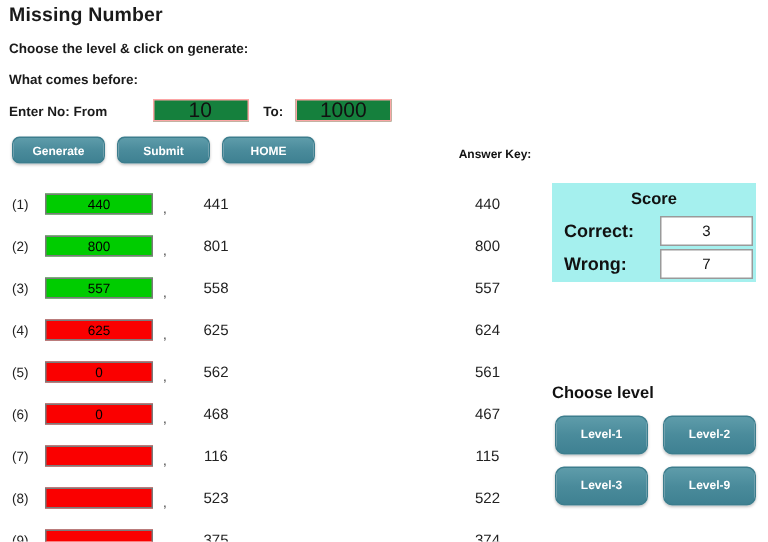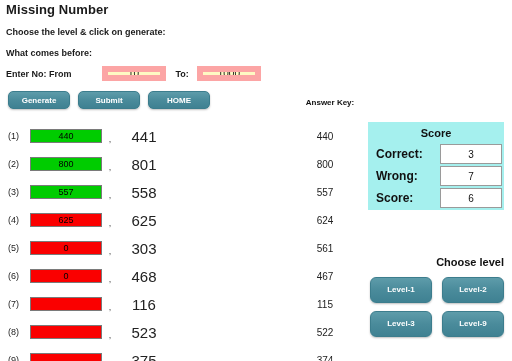--- a/index.html
+++ b/index.html
@@ -49,24 +49,24 @@
     align-items: center;
     font-size: 9px;
     font-weight: bold;
   }
   #range-row .lbl { white-space: nowrap; text-align: center; }
   #range-row .lbl.from-lbl { margin-right: 30px; }
   #range-row .lbl.to-lbl { margin: 0 8px 0 10px; }
   .num-input {
     width: 64px;
     height: 15px;
-    border: 6px solid #fca5a5;
-    background: #fef9c3;
+    border: 1px solid #fca5a5;
+    background: #15803d;
     font-family: "Liberation Sans", sans-serif;
-    font-size: 10px;
+    font-size: 14px;
     font-weight: normal;
     text-align: center;
     line-height: 15px;
     box-sizing: border-box;
     color: #111;
   }
 
   
   #action-buttons {
     position: absolute;
@@ -132,21 +132,21 @@
     width: 16px;
     text-align: center;
     font-size: 9px;
     color: #444;
     padding-top: 6px;
     box-sizing: border-box;
   }
   .given-number {
     width: 52px;
     text-align: center;
-    font-size: 15px;
+    font-size: 10px;
     color: #222;
   }
   .key-number {
     position: absolute;
     left: 300px;
     width: 50px;
     text-align: center;
     font-size: 10px;
     color: #222;
   }
@@ -198,21 +198,21 @@
     color: #111;
     height: 16px;
   }
 
   
   #choose-level-title {
     position: absolute;
     left: 368px;
     top: 256px;
     width: 136px;
-    text-align: right;
+    text-align: left;
     font-size: 11px;
     font-weight: bold;
     color: #111;
   }
   #level-grid {
     position: absolute;
     left: 370px;
     top: 277px;
     width: 134px;
     display: flex;
@@ -274,21 +274,21 @@
       <span class="row-index">(4)</span>
       <input type="text" class="answer-box wrong" value="625" style="">
       <span class="comma">,</span>
       <span class="given-number">625</span>
       <span class="key-number">624</span>
     </div>
     <div class="qrow">
       <span class="row-index">(5)</span>
       <input type="text" class="answer-box wrong" value="0" style="">
       <span class="comma">,</span>
-      <span class="given-number">303</span>
+      <span class="given-number">562</span>
       <span class="key-number">561</span>
     </div>
     <div class="qrow">
       <span class="row-index">(6)</span>
       <input type="text" class="answer-box wrong" value="0" style="">
       <span class="comma">,</span>
       <span class="given-number">468</span>
       <span class="key-number">467</span>
     </div>
     <div class="qrow">
@@ -320,24 +320,20 @@
     <td class="score-title" colspan="2">Score</td>
   </tr>
   <tr>
     <td class="score-label">Correct:</td>
     <td class="score-value">3</td>
   </tr>
   <tr>
     <td class="score-label">Wrong:</td>
     <td class="score-value">7</td>
   </tr>
-  <tr>
-    <td class="score-label">Score:</td>
-    <td class="score-value">6</td>
-  </tr>
 </tbody>
   </table>
 
 <div id="choose-level-title">Choose level</div>
 <div id="level-grid">
     <button class="teal-btn">Level-1</button>
     <button class="teal-btn">Level-2</button>
     <button class="teal-btn">Level-3</button>
     <button class="teal-btn">Level-9</button>
   </div>

